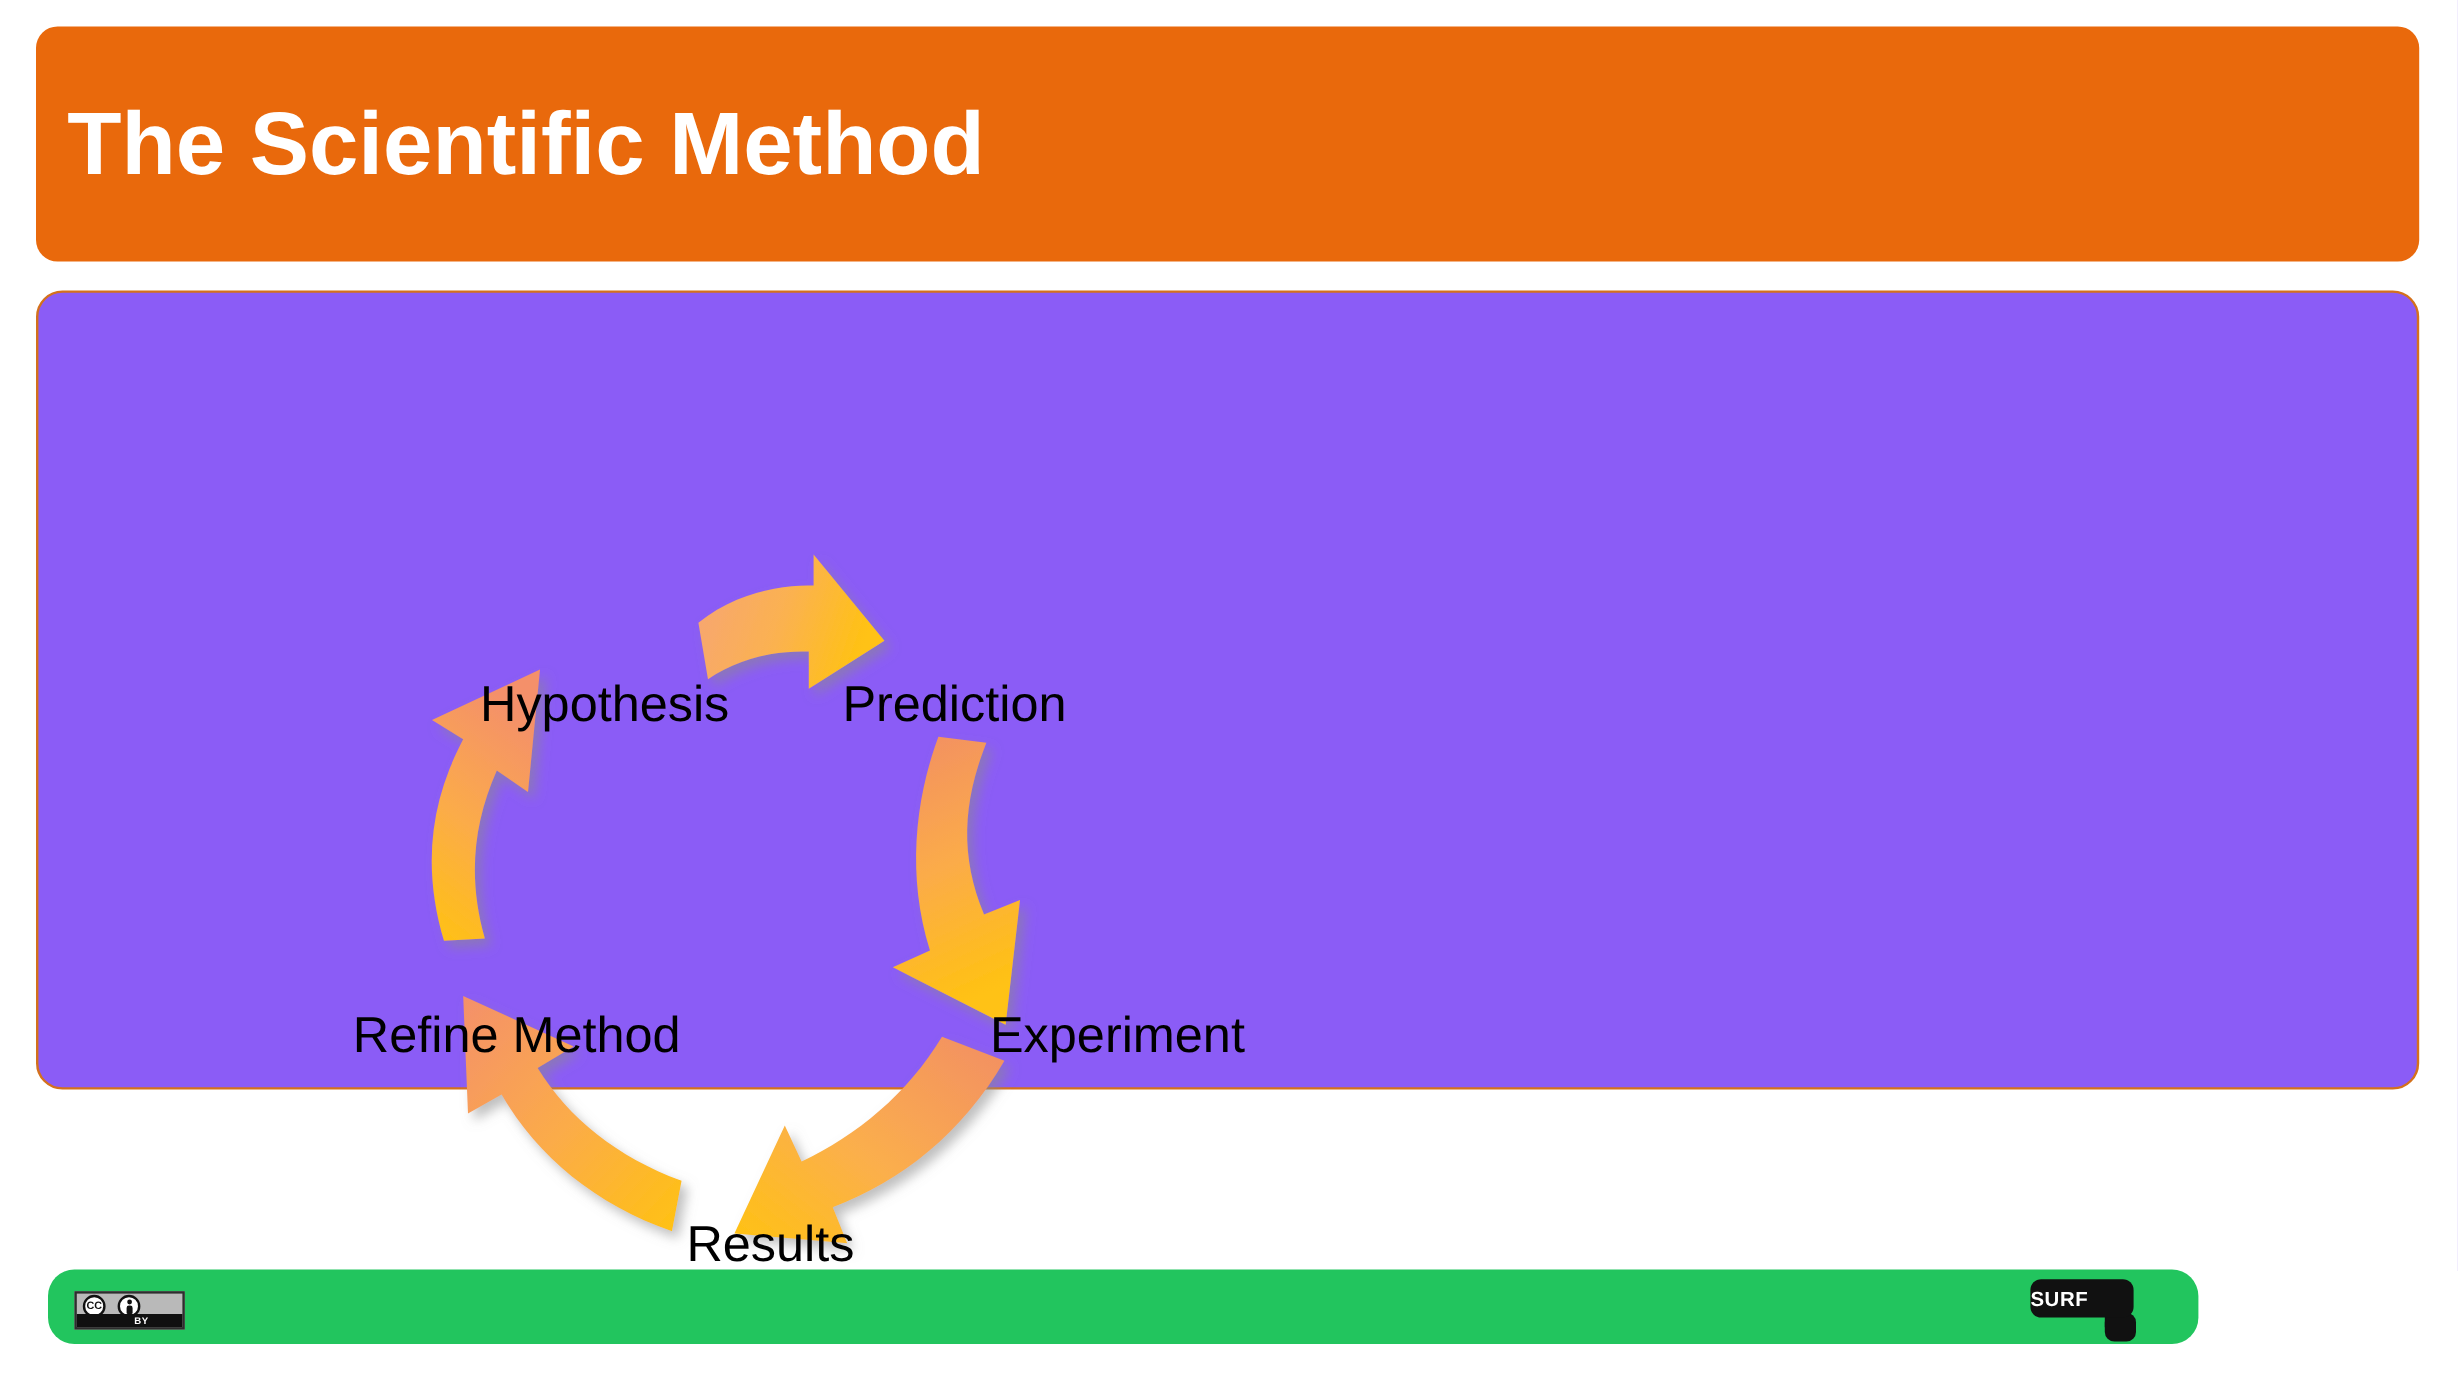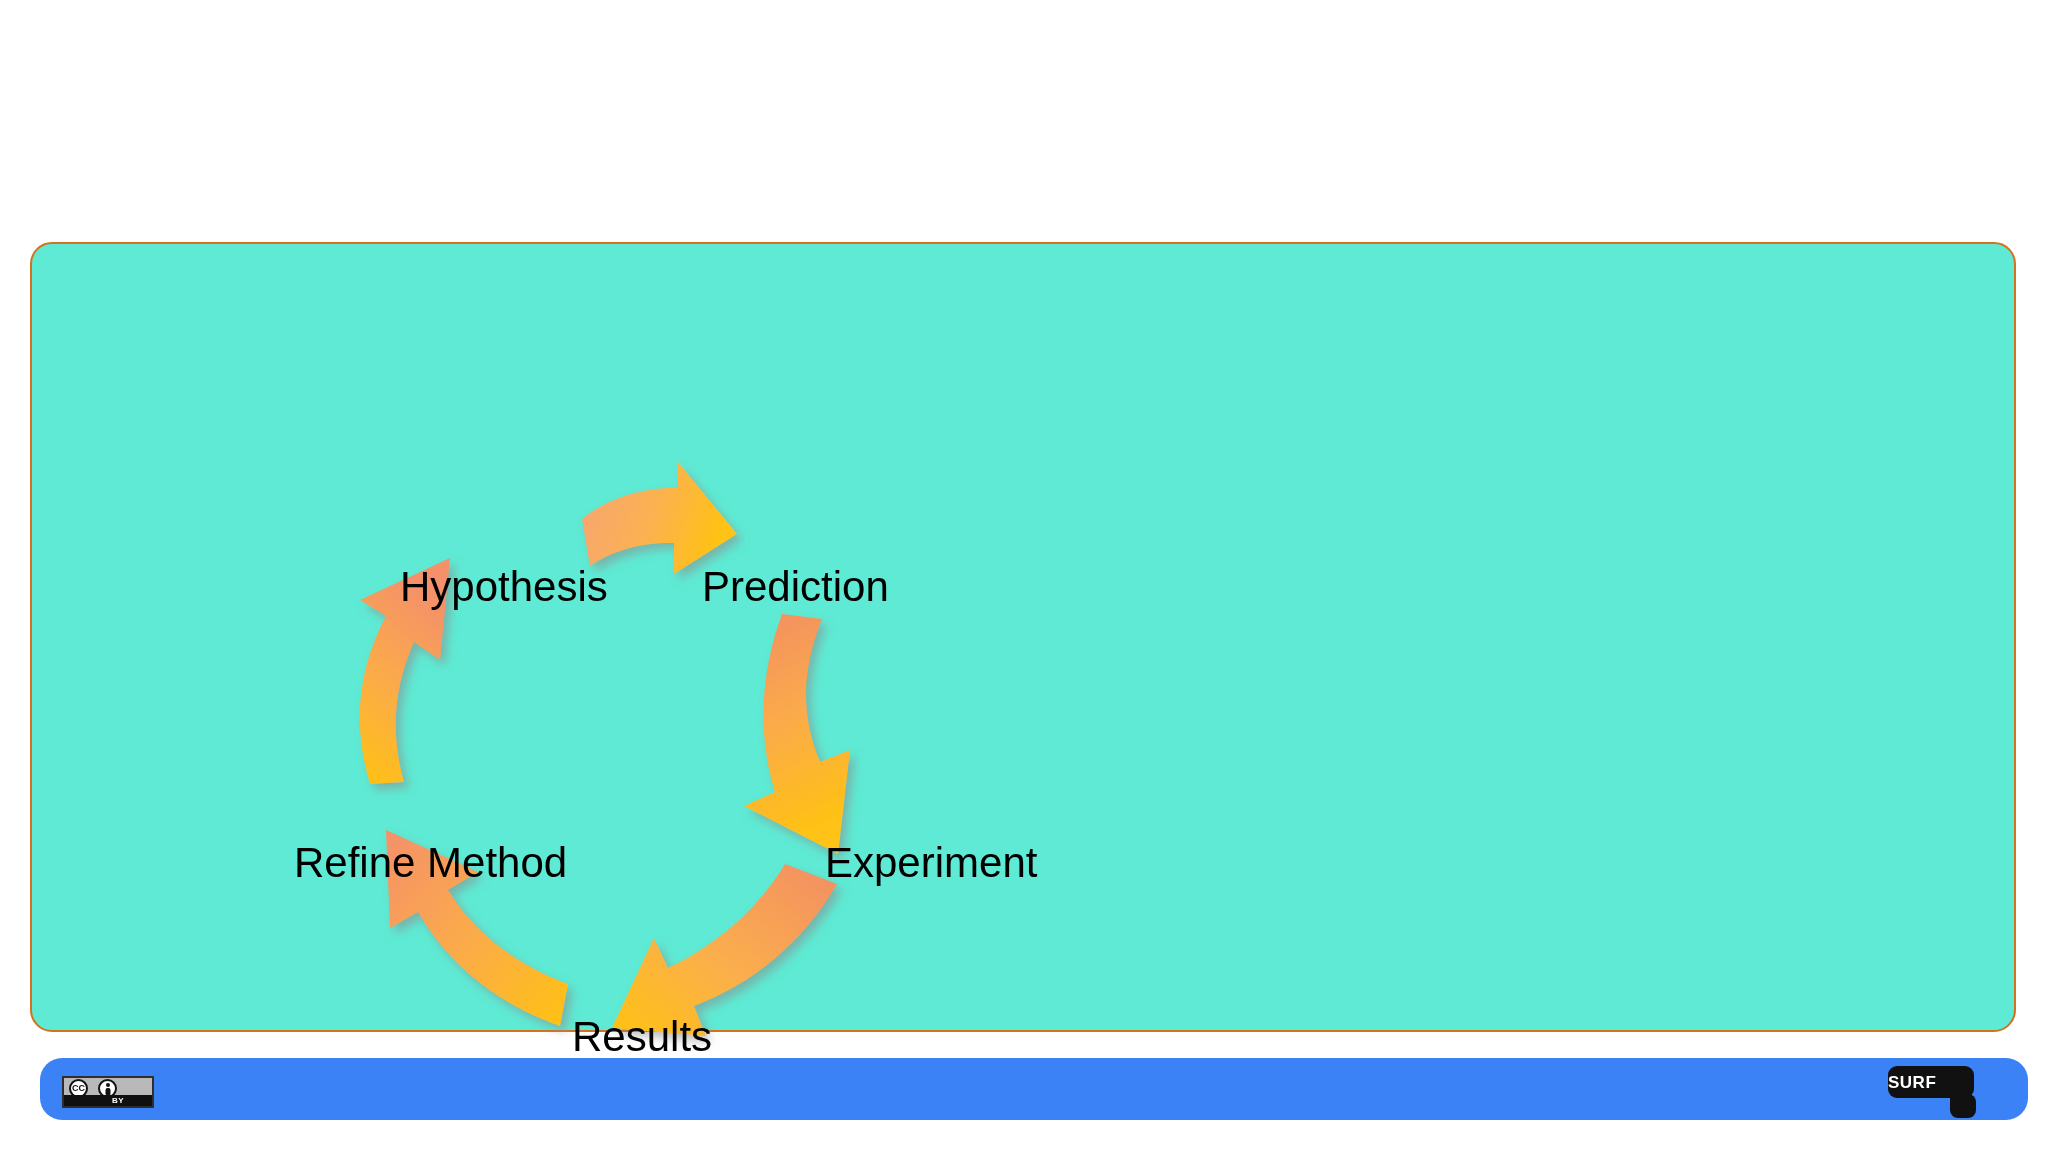--- a/index.html
+++ b/index.html
@@ -48,25 +48,25 @@
     white-space: nowrap;
     line-height: 1;
   }
 
   
   .content-panel {
     position: absolute;
     left: 30px;
     top: 242px;
     width: 1986px;
-    height: 790px;
+    height: 666px;
     border: 2px solid #d4711c;
     border-radius: 22px;
     box-sizing: border-box;
-    background: #5eead4;
+    background: #8b5cf6;
   }
 
   
   .cycle {
     position: absolute;
     left: 250px;
     top: 0px;
     width: 900px;
     height: 788px;
   }
@@ -90,23 +90,23 @@
   .lbl-prediction { left: 420px;  top: 322px; }
   .lbl-experiment { left: 495px;  top: 598px; margin-left: 48px; }
   .lbl-results    { left: 290px;  top: 772px; }
   .lbl-refine     { left: 12px;   top: 598px; }
 
   
   .footer-bar {
     position: absolute;
     left: 40px;
     top: 1058px;
-    width: 1988px;
+    width: 1792px;
     height: 62px;
-    background: #3b82f6;
+    background: #22c55e;
     border-radius: 22px;
   }
 
   
   .cc-badge {
     position: absolute;
     left: 22px;
     top: 18px;
     width: 92px;
     height: 32px;
@@ -223,20 +223,23 @@
     height: 24px;
     background: #111111;
     border-radius: 8px;
   }
 </style>
 </head>
 <body>
 
 <div class="slide">
 
+  <div class="title-bar">
+    <div class="title-text">The Scientific Method</div>
+  </div>
 
   <div class="content-panel">
 
     <div class="cycle">
 
       <svg class="cycle-svg" viewBox="0 0 900 788" xmlns="http://www.w3.org/2000/svg">
         <defs>
           <linearGradient id="gradTop" x1="0" y1="0" x2="1" y2="0.25">
             <stop offset="0%" stop-color="#f6a477"></stop>
             <stop offset="55%" stop-color="#fbb24f"></stop>

